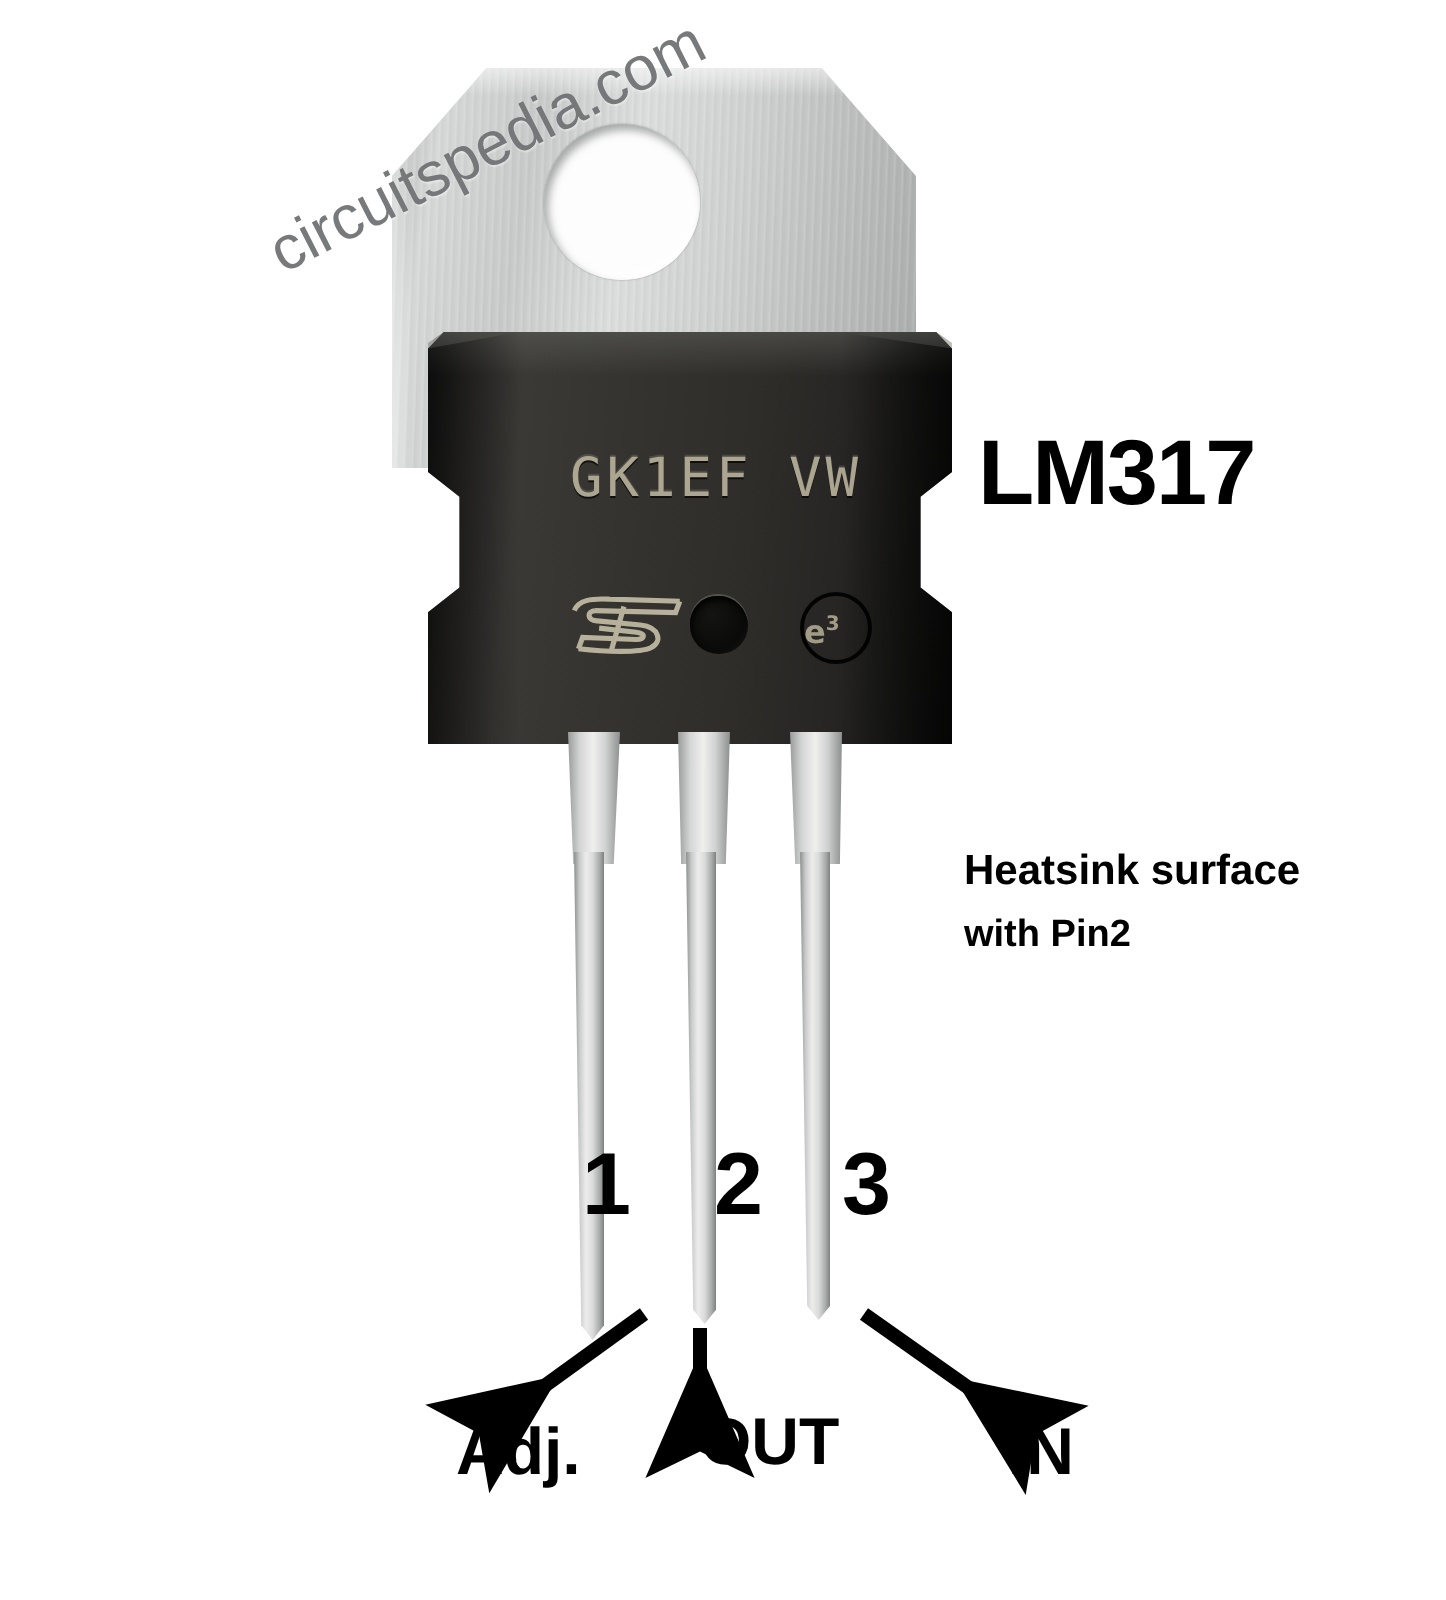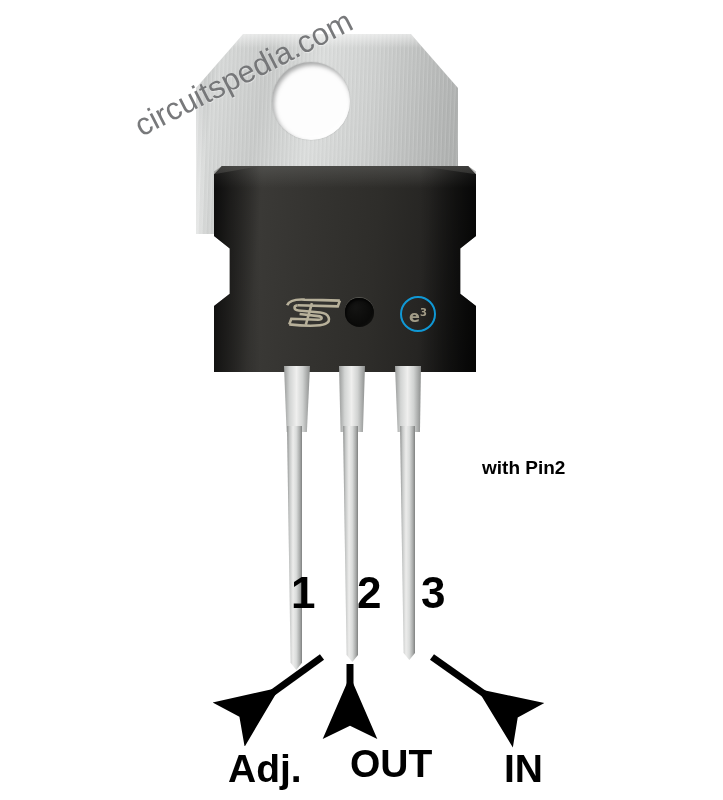--- a/index.html
+++ b/index.html
@@ -158,28 +158,28 @@
     background: radial-gradient(ellipse at 38% 32%, #121211 0%, #08...0 0%, #0b0b0a 60%, #1a1a18 100%);
     box-shadow: inset 1px 2px 3px rgba(0,0,0,0.9), 0 -1px 0 rgba(150,148,140,0.35);
   }
   
   .e3 {
     position: absolute;
     left: 400px;
     top: 296px;
     width: 32px;
     height: 32px;
-    border: 2px solid #0ea5e9;
+    border: 2px solid #000000;
     border-radius: 50%;
     color: #b0a992;
     font-family: "DejaVu Sans", sans-serif;
     font-size: 16px;
     font-weight: 700;
     line-height: 30px;
-    text-align: center;
+    text-align: left;
     opacity: 0.9;
   }
   .e3 sup { font-size: 10px; }
 
   
   .pin {
     position: absolute;
     background: linear-gradient(90deg,
         #8e908f 0%, #c8cac9 18%, #ececeb 40%, #dadcdb 62%, #a8aaa9 86%, #7e807f 100%);
   }
@@ -215,22 +215,21 @@
   }
   .pn1 { left: 291px; top: 568px; }
   .pn2 { left: 357px; top: 568px; }
   .pn3 { left: 421px; top: 568px; }
 
   .pinlabel {
     position: absolute;
     color: #000;
     font-family: "Liberation Sans", sans-serif;
     font-weight: 700;
-    font-size: 39px;
-    margin-top: 40px;
+    font-size: 33px;
   }
   .pl1 { left: 228px; top: 707px; }
   .pl2 { left: 350px; top: 702px; }
   .pl3 { left: 504px; top: 707px; }
 
   
   .arrow-svg { position: absolute; overflow: visible; }
 
   
   .watermark {
@@ -257,20 +256,21 @@
     <div class="metal-tab-grain"></div>
   </div>
   <div class="tab-edge-hi"></div>
   <div class="tab-hole"></div>
 
   <div class="body-blk"></div>
   <div class="body-top-bevel"></div>
   <div class="body-left-shade"></div>
   <div class="body-right-shade"></div>
 
+  <div class="mark mark-2">GK1EF VW</div>
 
   <div class="st-logo">
     <svg viewBox="0 0 120 62" aria-hidden="true">
       <g fill="none" stroke="#b7b09a" stroke-width="5">
         <path d="M10 18 C14 8, 26 6, 44 7 L112 9"></path>
         <path d="M112 9 L108 20 L30 18"></path>
         <path d="M30 18 C22 19, 22 27, 32 28 L74 32 C92 34, 96 48, 84 54 C74 59, 40 58, 14 55"></path>
         <path d="M14 55 L18 44 L70 46 C78 46, 80 40, 70 39 L34 35"></path>
         <path d="M58 14 L46 56"></path>
       </g>
@@ -283,21 +283,23 @@
 
   <div class="pin-wide" style="left:284px; top:366px; width:26px; height:66px; clip-path: polygon(0% 0%, 100% 0%, 88% 100%, 10% 100%);"></div>
   <div class="pin" style="left:287px; top:426px; width:15px; height:244px; clip-path: polygon(0% 0%, 100% 0%, 100% 97%, 62% 100%, 24% 97%);"></div>
 
   <div class="pin-wide" style="left:339px; top:366px; width:26px; height:66px; clip-path: polygon(0% 0%, 100% 0%, 92% 100%, 6% 100%);"></div>
   <div class="pin" style="left:343px; top:426px; width:15px; height:236px; clip-path: polygon(0% 0%, 100% 0%, 100% 97%, 62% 100%, 24% 97%);"></div>
 
   <div class="pin-wide" style="left:395px; top:366px; width:26px; height:66px; clip-path: polygon(0% 0%, 100% 0%, 96% 100%, 10% 100%);"></div>
   <div class="pin" style="left:400px; top:426px; width:15px; height:234px; clip-path: polygon(0% 0%, 100% 0%, 100% 97%, 62% 100%, 24% 97%);"></div>
 
-
+  <div class="txt title-lm317">LM317</div>
+
+  <div class="txt heatsink-l1">Heatsink surface</div>
   <div class="txt heatsink-l2">with Pin2</div>
 
   <div class="pinnum pn1">1</div>
   <div class="pinnum pn2">2</div>
   <div class="pinnum pn3">3</div>
 
   <svg class="arrow-svg" style="left:230px; top:645px; width:110px; height:80px;" viewBox="0 0 110 80">
     <defs>
       <marker id="ah1" markerWidth="9" markerHeight="9" refX="4" refY="4.5" orient="auto" markerUnits="strokeWidth">
         <path d="M0,4.5 L9,0.6 L7.1,4.5 L9,8.4 Z" fill="#000"></path>

